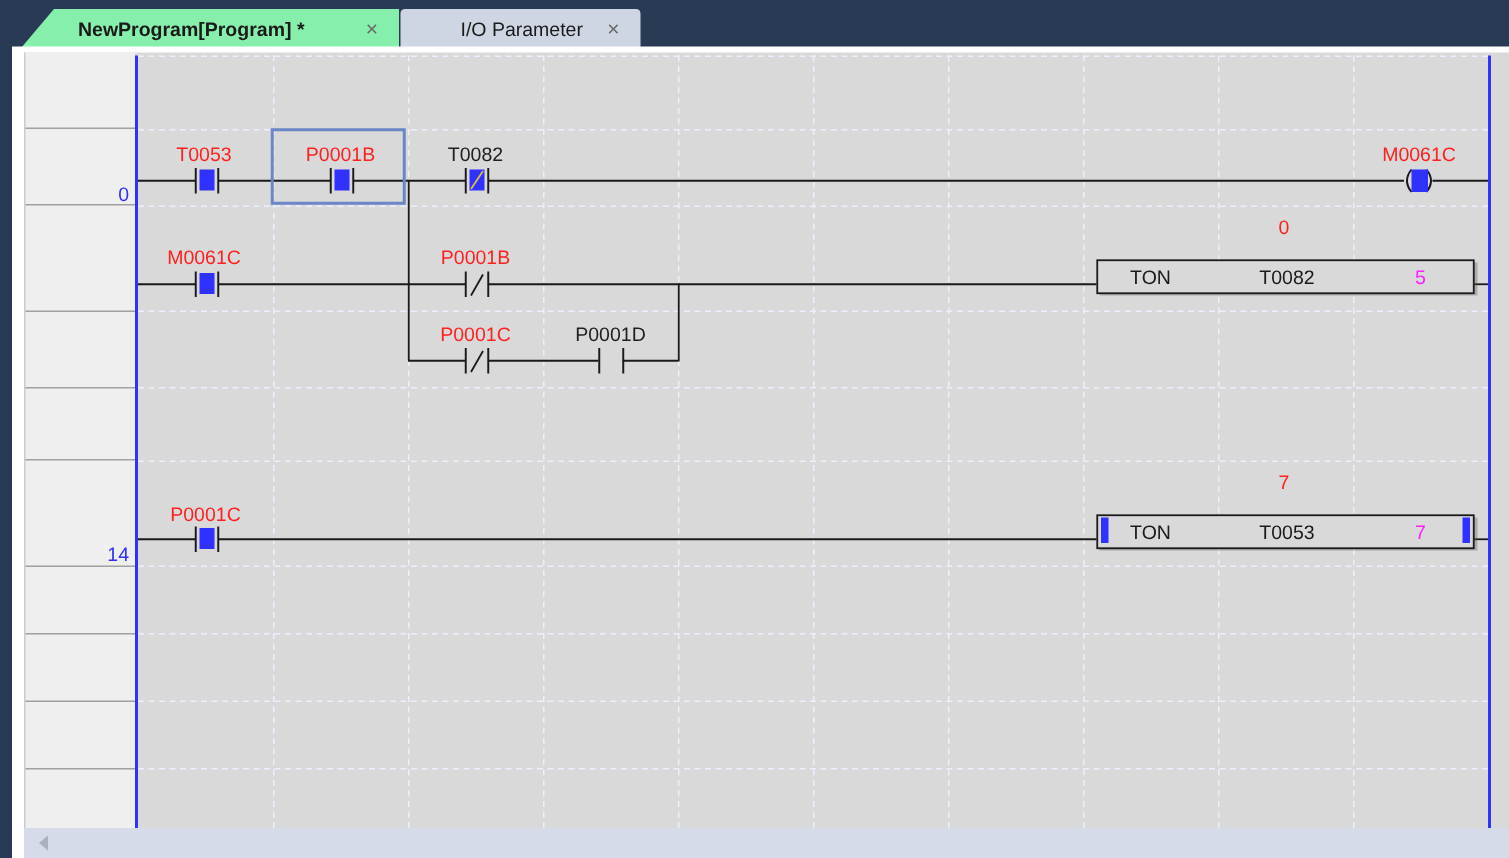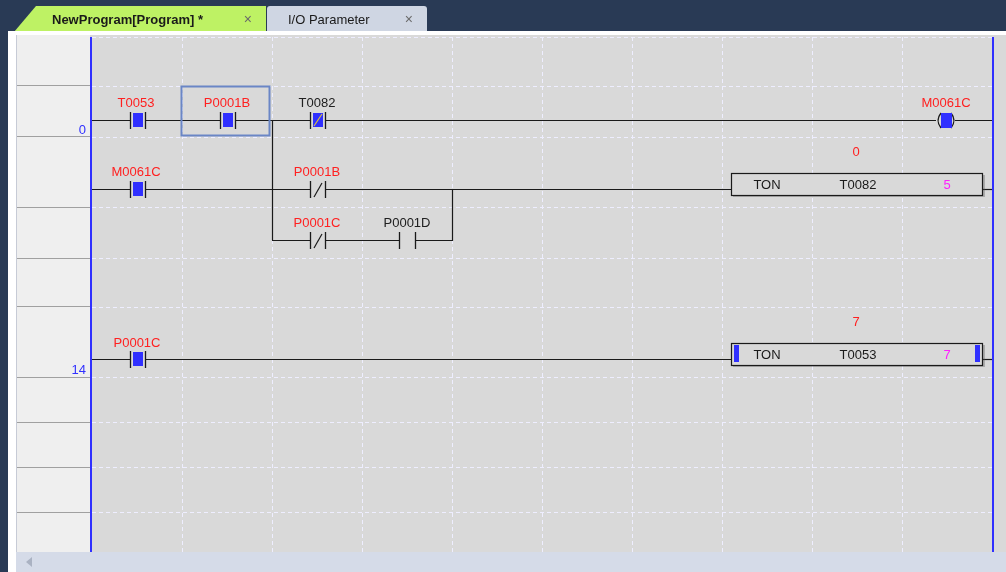--- a/index.html
+++ b/index.html
@@ -1,20 +1,20 @@
 <!DOCTYPE html>
 <html><head>
 <meta charset="utf-8">
 <style>
   html, body { margin:0; padding:0; }
   body { width:1006px; height:572px; background:#293a55; position:relative; overflow:hidden; font-family:"Liberation Sans", sans-serif; }
   .tabstrip { position:absolute; left:0; top:0; width:1006px; height:32px; background:#293a55; }
   .tab { position:absolute; top:6px; height:26px; display:flex; align-items:center; font-size:13px; box-sizing:border-box; }
-  .tab-active { left:14px; width:252px; background:#bef264; clip-path: polygon(22px 0, 100% 0, 100% 100%, 0 100%, 0 26px); padding-left:38px; font-weight:bold; color:#1a1a1a; }
-  .tab-inactive { left:267px; width:160px; background:#cfd6e3; border-radius:3px 3px 0 0; padding-left:21px; color:#1a1a1a; }
+  .tab-active { left:14px; width:252px; background:#86efac; clip-path: polygon(22px 0, 100% 0, 100% 100%, 0 100%, 0 26px); padding-left:38px; font-weight:bold; color:#1a1a1a; }
+  .tab-inactive { left:267px; width:160px; background:#cfd6e3; border-radius:3px 3px 0 0; padding-left:40px; color:#1a1a1a; }
   .tab .close { position:absolute; right:14px; color:#6a6a6a; font-size:14px; font-weight:normal; }
   .panel { position:absolute; left:8px; top:31px; width:998px; height:541px; background:#ffffff; }
   .editor { position:absolute; left:16px; top:35px; width:990px; height:517px; background:#d9d9d9; }
   .gutter { position:absolute; left:16px; top:35px; width:74px; height:517px; background:#efefef; border-left:1px solid #c7cbd6; box-sizing:border-box; }
   .hscroll { position:absolute; left:16px; top:552px; width:990px; height:20px; background:#d5dbe8; }
   .hscroll .arrow { position:absolute; left:10px; top:5px; width:0; height:0; border-top:5px solid transparent; border-bottom:5px solid transparent; border-right:6px solid #aab2c2; }
   svg { position:absolute; left:0; top:0; }
   .lbl { font-family:"Liberation Sans", sans-serif; font-size:13px; }
 </style>
 </head>

